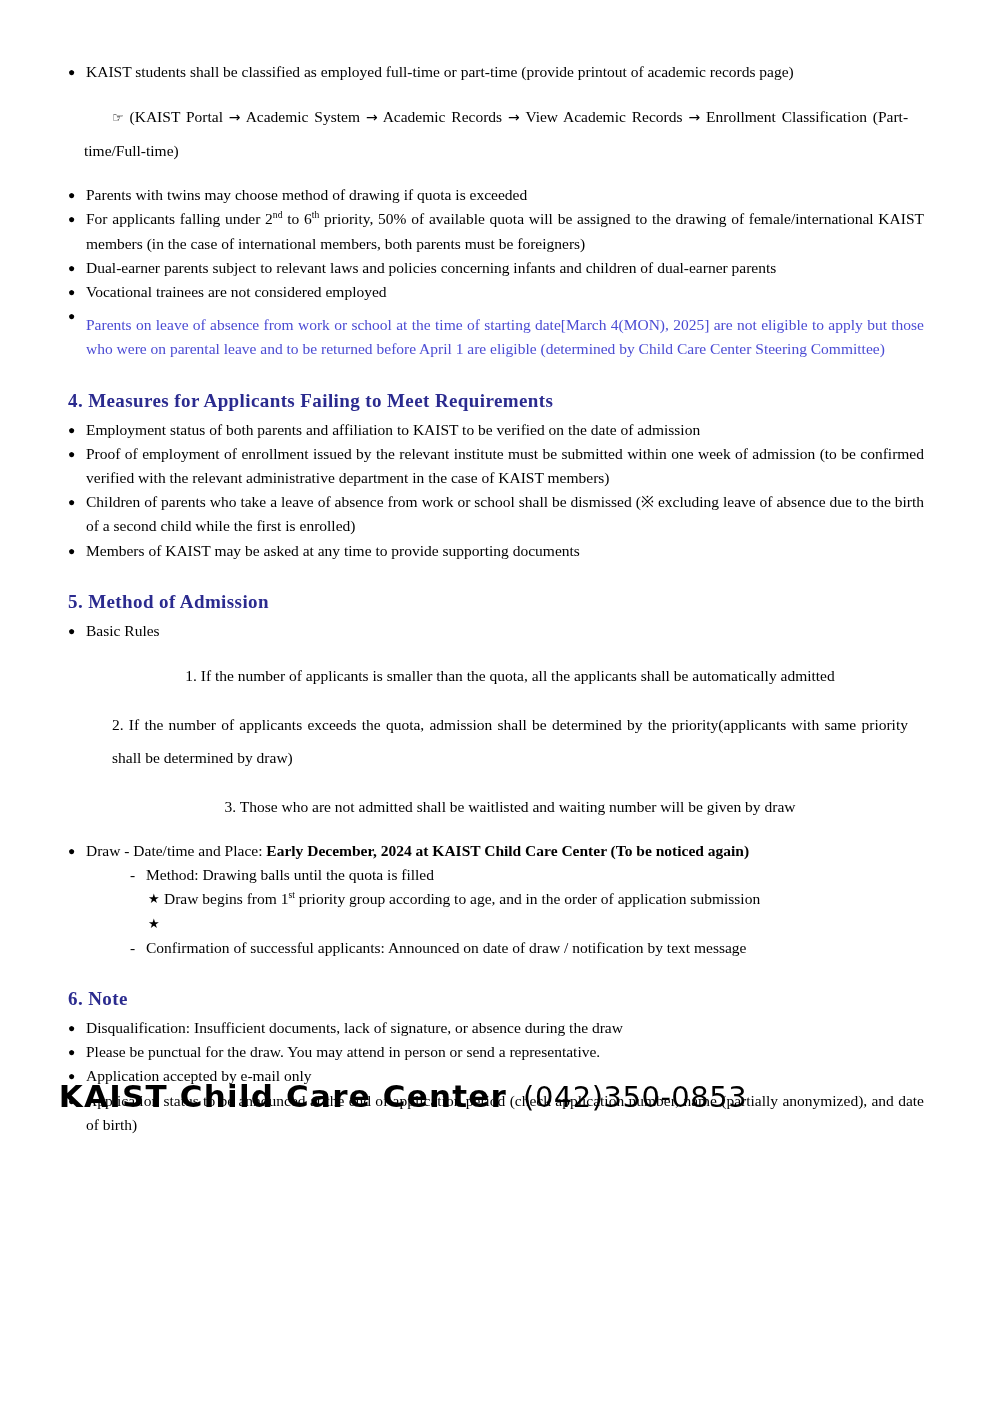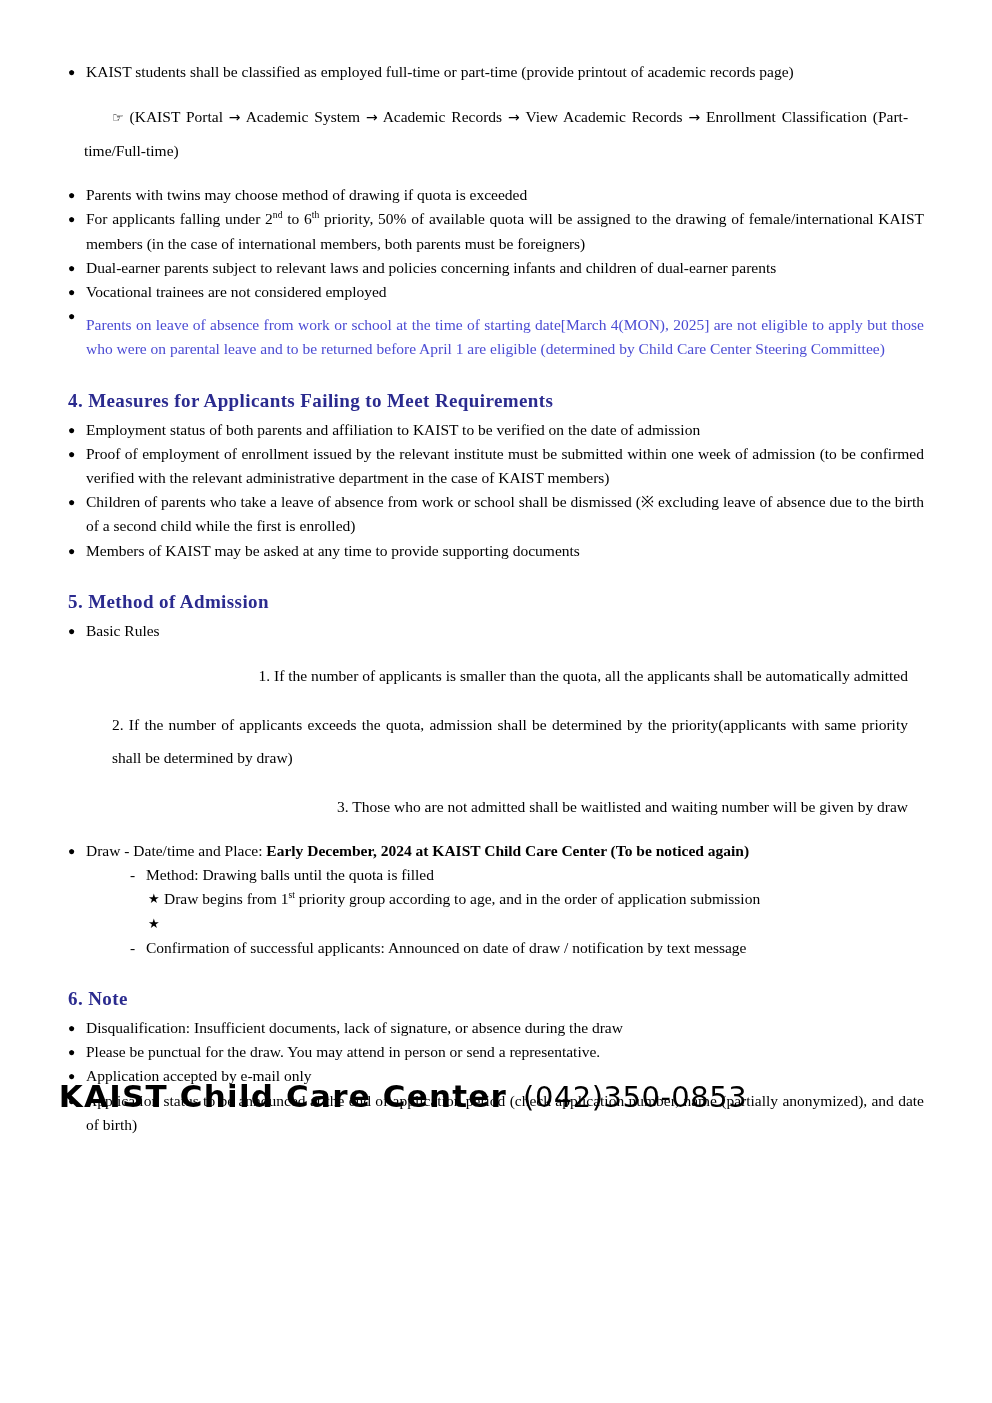--- a/index.html
+++ b/index.html
@@ -43,21 +43,21 @@
     hyphens: none;
   }
   .bullet-body.nojust { text-align: left; }
 
   .plain-line {
     font-size: 15.5px;
     line-height: 33px;
     text-align: justify;
     margin: 16px;
   }
-  .plain-line.left { text-align: right; }
+  .plain-line.left { text-align: center; }
   .indent-2 { padding-left: 28px; }
   .indent-3 { padding-left: 62px; }
   .indent-4 { padding-left: 80px; }
 
   .sub-row {
     display: flex;
     align-items: flex-start;
     font-size: 15.5px;
     line-height: 24.2px;
   }

